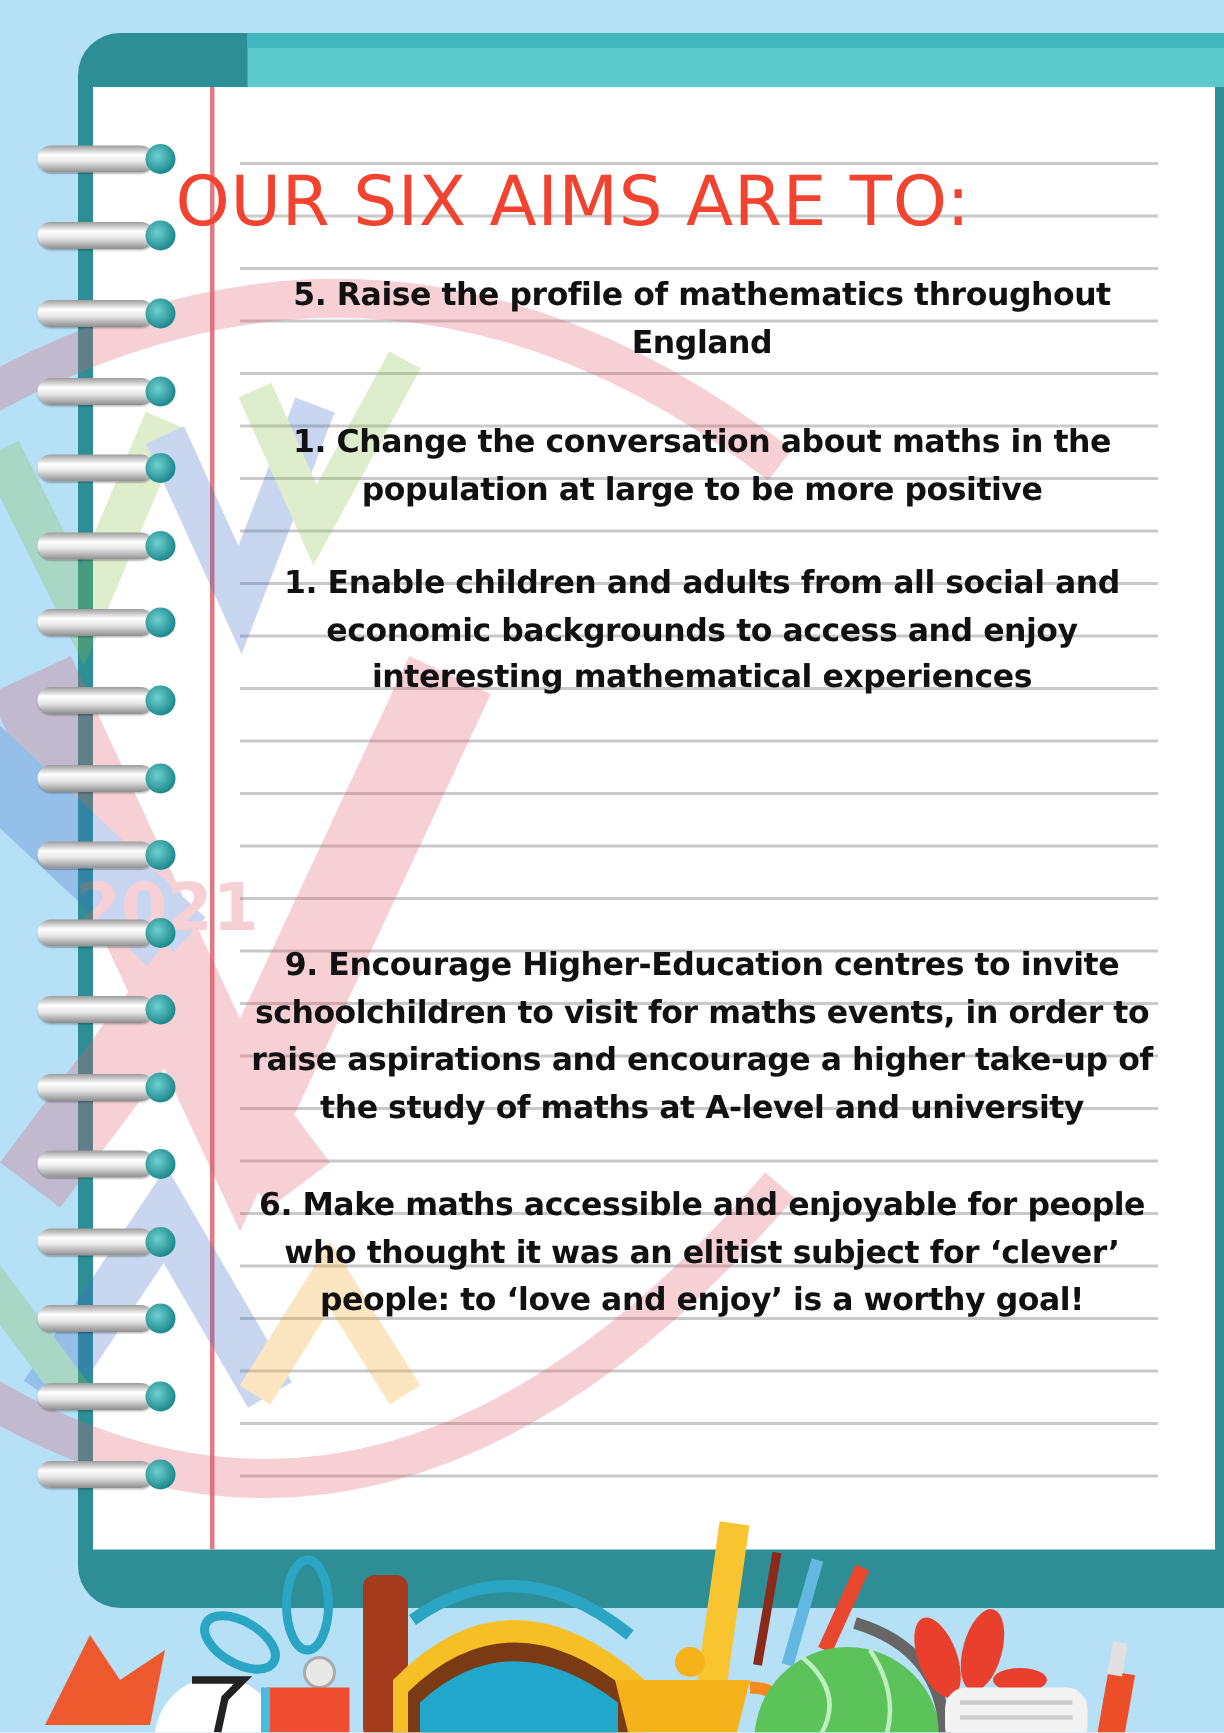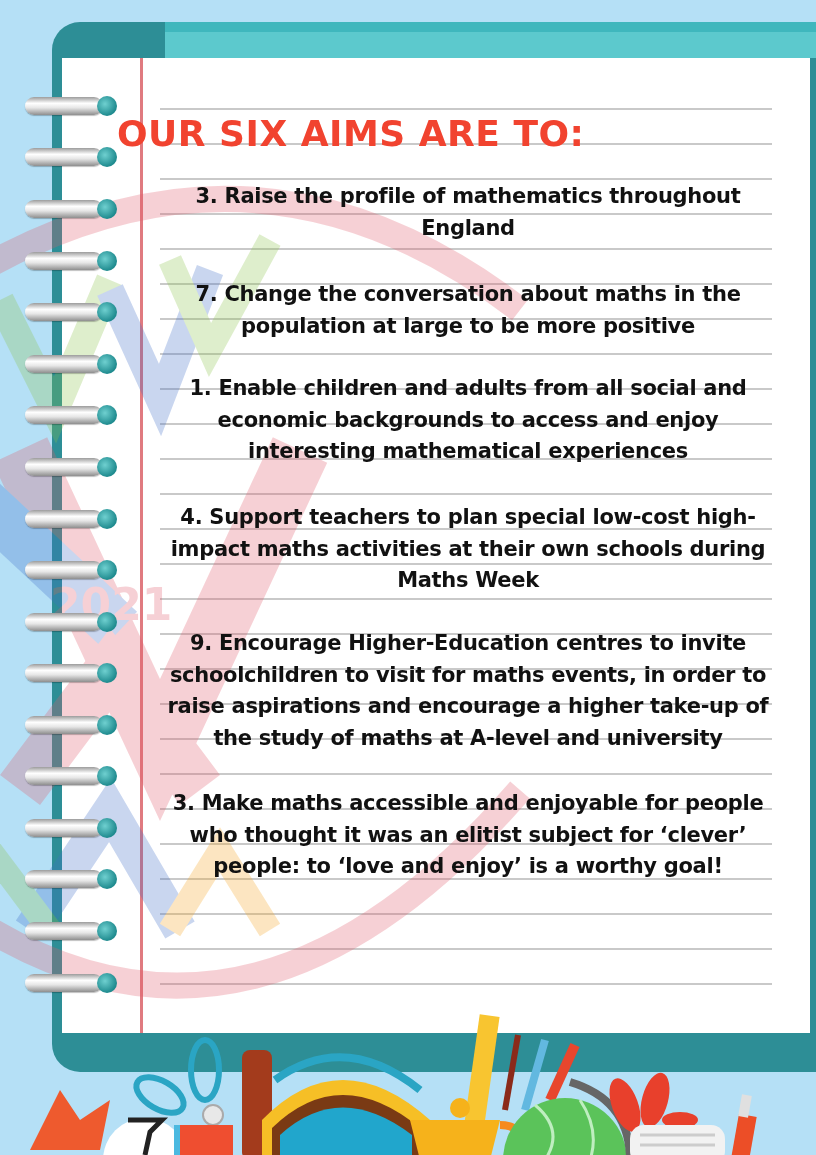--- a/index.html
+++ b/index.html
@@ -41,22 +41,22 @@
   }
   .ring .cap {
     position:absolute; left:72px; top:-1px; width:20px; height:20px; border-radius:50%;
     background:radial-gradient(circle at 40% 40%, #6fd0d0, #1e8a8e 70%);
   }
   .content {
     position:absolute; left:0; top:0; width:816px; height:1155px; z-index:7;
   }
   .title {
     position:absolute; left:117px; top:106px; width:660px;
-    font-family:"DejaVu Sans", sans-serif; font-weight:bold;
-    font-size:36px; line-height:56px; color:#f1432f; letter-spacing:0.5px; white-space:nowrap;
+    font-family:"DejaVu Sans", sans-serif; font-weight:normal;
+    font-size:46px; line-height:56px; color:#f1432f; letter-spacing:0.5px; white-space:nowrap;
   }
   .aim {
     position:absolute; left:160px; width:616px; text-align:center;
     font-family:"DejaVu Sans", sans-serif; font-weight:bold;
     font-size:21px; line-height:31.5px; color:#111;
     letter-spacing:-0.3px;
   }
   .bottom-deco { position:absolute; left:0; top:1010px; width:816px; height:145px; z-index:9; }
 </style>
 </head>
@@ -179,26 +179,25 @@
     <div class="cap"></div>
   </div>
 <div class="ring" style="top:974px">
     <div class="bar"></div>
     <div class="cap"></div>
   </div>
 
 <div class="content">
   <div class="title">OUR SIX AIMS ARE TO:</div>
 
-  <div class="aim" style="top:181px">3. Raise the profile of mathematics throughout England</div>
-  <div class="aim" style="top:279px">7. Change the conversation about maths in the population at large to be more positive</div>
+  <div class="aim" style="top:181px">5. Raise the profile of mathematics throughout England</div>
+  <div class="aim" style="top:279px">1. Change the conversation about maths in the population at large to be more positive</div>
   <div class="aim" style="top:373px">1. Enable children and adults from all social and economic backgrounds to access and enjoy interesting mathematical experiences</div>
-  <div class="aim" style="top:502px">4. Support teachers to plan special low-cost high-impact maths activities at their own schools during Maths Week</div>
   <div class="aim" style="top:628px">9. Encourage Higher-Education centres to invite schoolchildren to visit for maths events, in order to raise aspirations and encourage a higher take-up of the study of maths at A-level and university</div>
-  <div class="aim" style="top:788px">3. Make maths accessible and enjoyable for people who thought it was an elitist subject for ‘clever’ people: to ‘love and enjoy’ is a worthy goal!</div>
+  <div class="aim" style="top:788px">6. Make maths accessible and enjoyable for people who thought it was an elitist subject for ‘clever’ people: to ‘love and enjoy’ is a worthy goal!</div>
 </div>
 
 <svg class="bottom-deco" viewBox="0 1010 816 145">
 
   <g>
     <ellipse cx="205" cy="1070" rx="14" ry="30" fill="none" stroke="#2aa5c4" stroke-width="6"></ellipse>
     <ellipse cx="160" cy="1095" rx="26" ry="14" transform="rotate(30 160 1095)" fill="none" stroke="#2aa5c4" stroke-width="6"></ellipse>
     <circle cx="213" cy="1115" r="10" fill="#e8e8e8" stroke="#aaa" stroke-width="2"></circle>
   </g>
 

